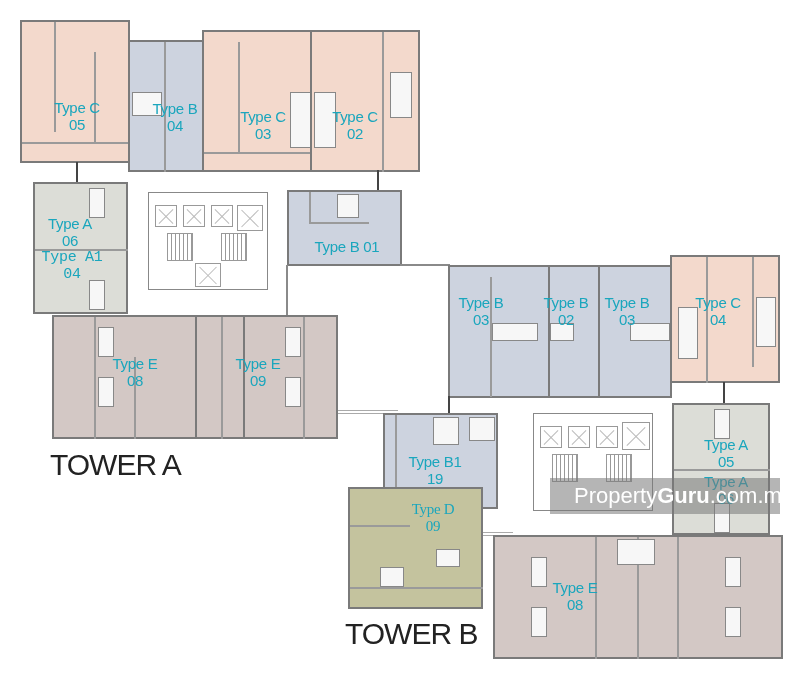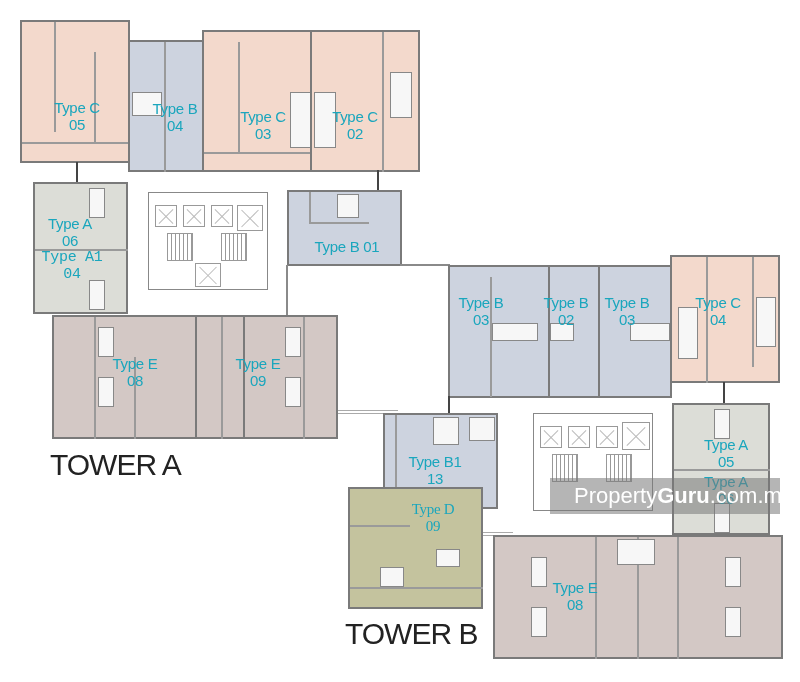--- a/index.html
+++ b/index.html
@@ -207,21 +207,21 @@
 <div class="lbl" style="left:726px;top:453px;">
     <div>Type A</div>
     <div>05</div>
   </div>
 <div class="lbl" style="left:726px;top:490px;">
     <div>Type A</div>
     <div>06</div>
   </div>
 <div class="lbl" style="left:435px;top:470px;">
     <div>Type B1</div>
-    <div>13</div>
+    <div>19</div>
   </div>
 <div class="lbl" style="left:433px;top:518px;font-family:Liberation Serif, serif;">
     <div>Type D</div>
     <div>09</div>
   </div>
 <div class="lbl" style="left:575px;top:596px;">
     <div>Type E</div>
     <div>08</div>
   </div>
 

